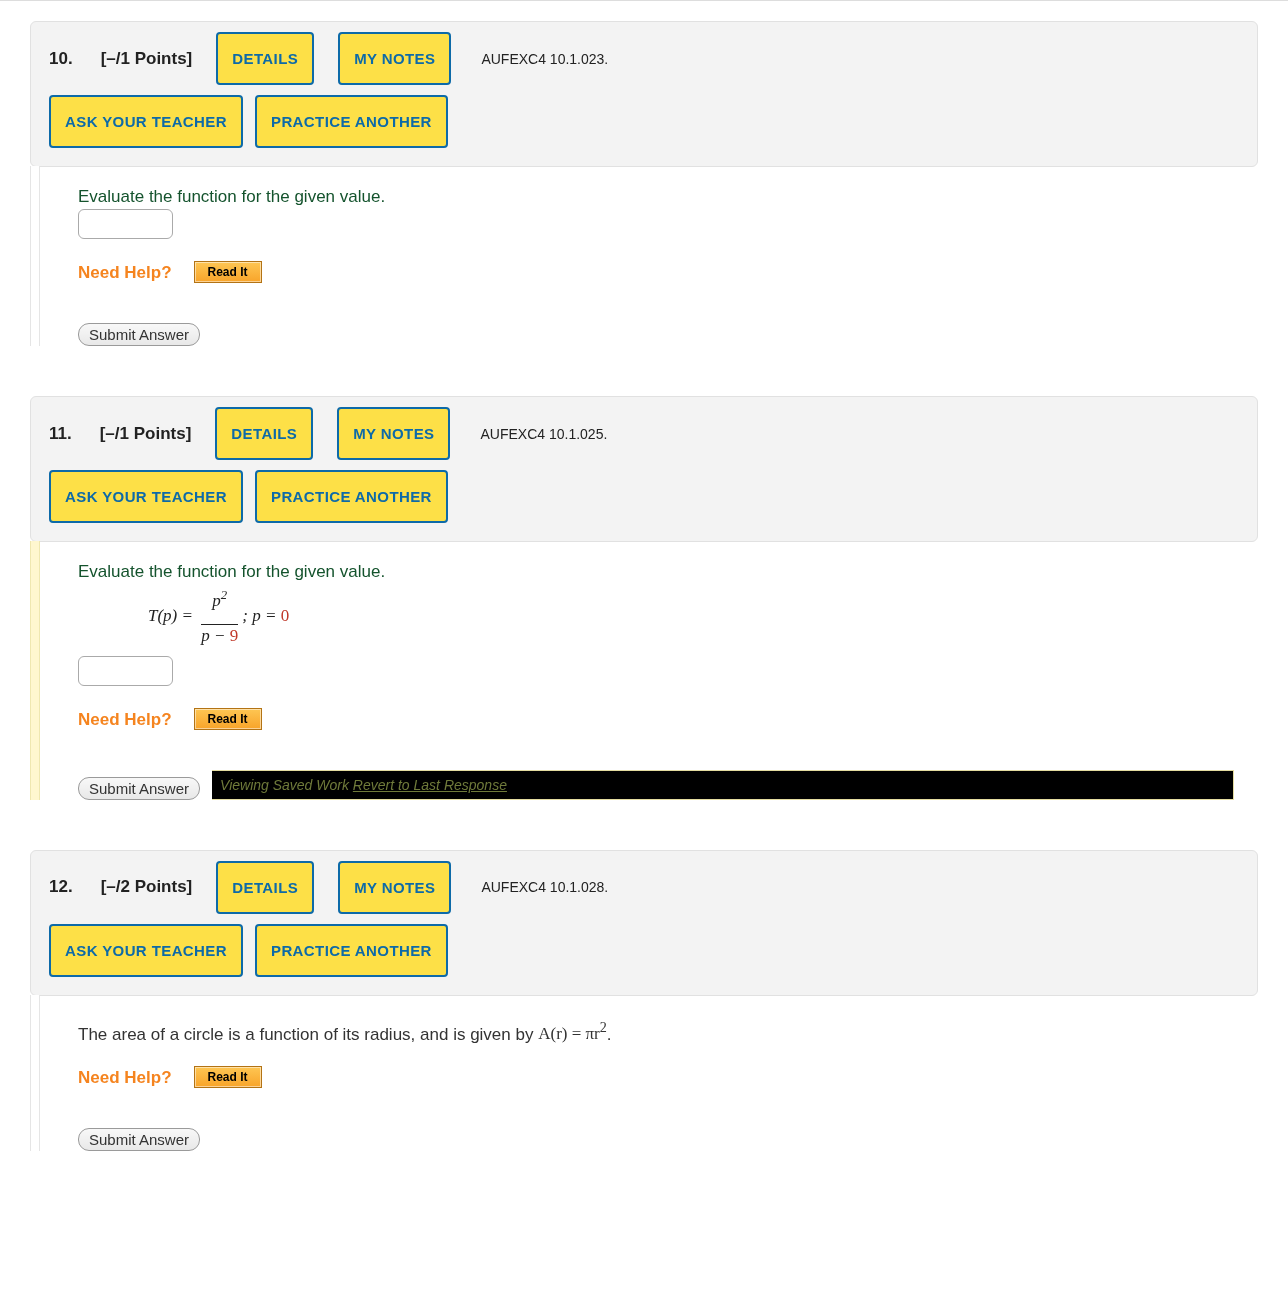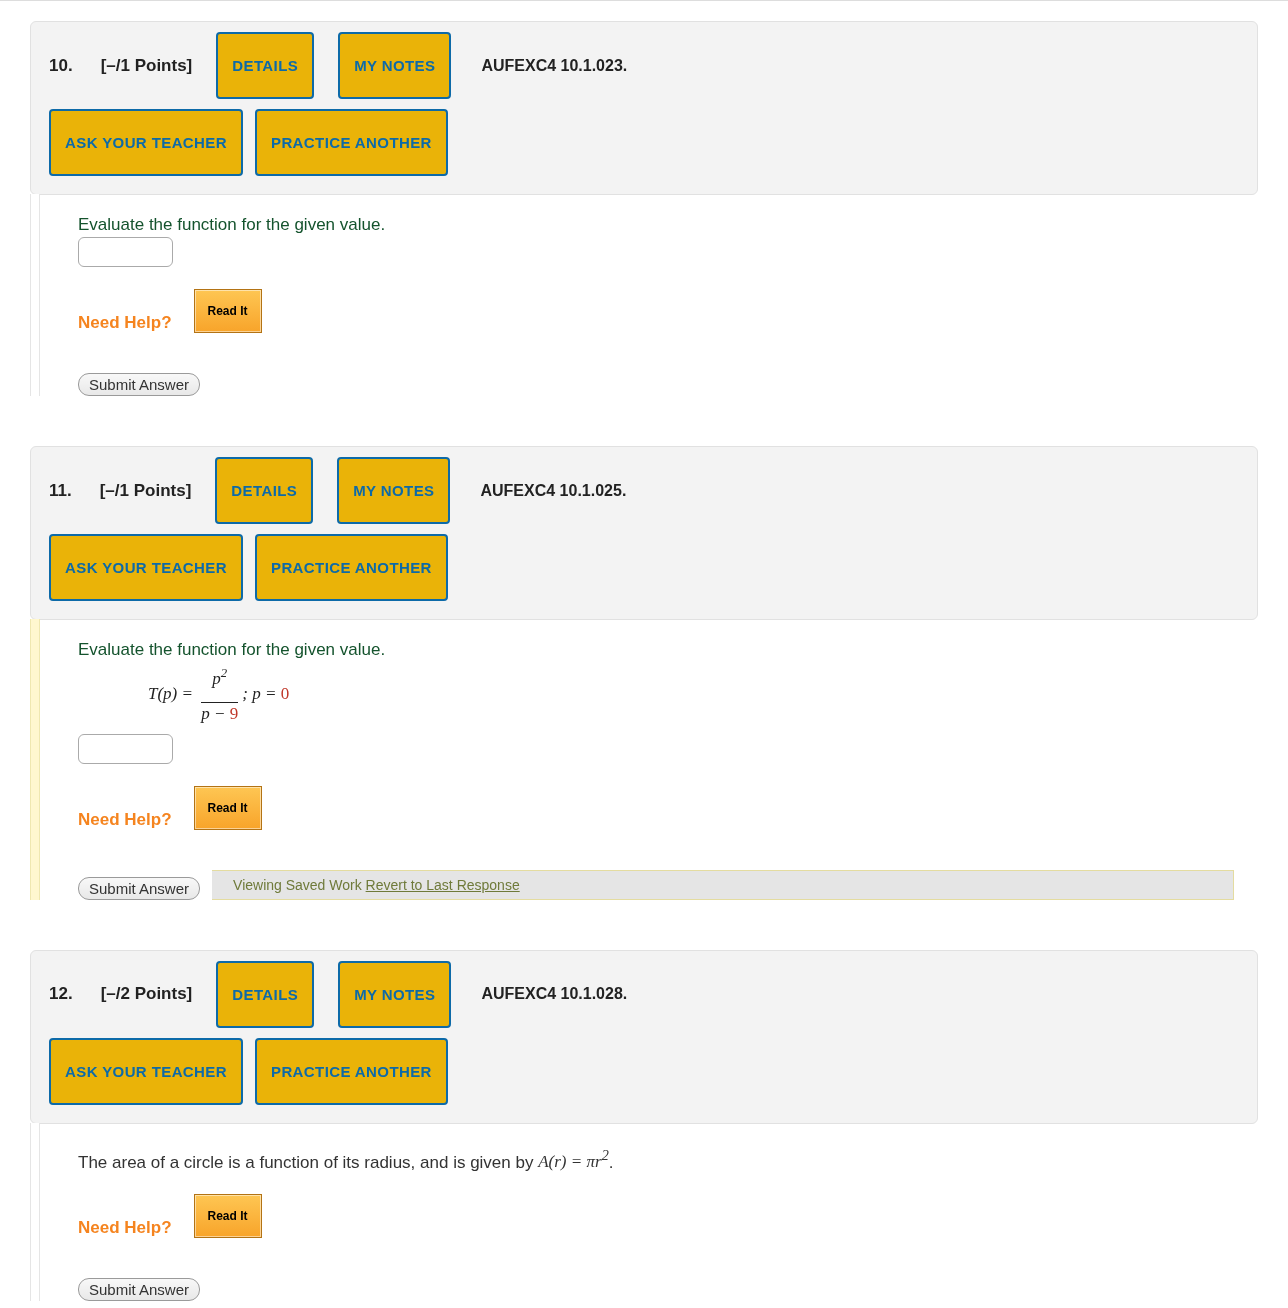--- a/index.html
+++ b/index.html
@@ -21,29 +21,29 @@
   }
   .row1 {
     display: flex; align-items: center; flex-wrap: wrap;
     gap: 24px; margin-bottom: 10px;
   }
   .qnum { font-weight: 700; color: #222; margin-right: 4px; }
   .pts  { font-weight: 700; color: #222; }
   .hbtn {
     border: 2px solid #0d6aa8;
     color: #0d6aa8;
-    background: #eab308;
+    background: #fde047;
     border-radius: 4px;
-    padding: 23px 14px;
+    padding: 16px 14px;
     font-weight: 600;
     font-size: 15px;
     letter-spacing: .4px;
     cursor: pointer;
   }
-  .refcode { font-weight: 700; color: #222; margin-left: 6px; font-size: 16px; }
+  .refcode { font-weight: 400; color: #222; margin-left: 6px; font-size: 14px; }
   .row2 { display: flex; gap: 12px; }
   .q-body-wrap { display: flex; }
   .status-bar {
     width: 10px; margin-right: 38px;
     border-left: 1px solid #e5e5e5;
     border-right: 1px solid #e5e5e5;
     background: #fff;
     margin-top: -1px;
   }
   .status-bar.highlight { background: #fff7cf; border-color:#efe7b0; }
@@ -66,52 +66,52 @@
   .needhelp {
     color: #f5841f; font-weight: 700;
     margin: 22px 0 10px;
     display: flex; align-items: flex-end; gap: 22px;
   }
   .readit {
     background: linear-gradient(#fec653,#f8a42a);
     border: 1px solid #b37314;
     box-shadow: inset 0 0 0 1px rgba(255,255,255,.5);
     color: #000; font-size: 12px; font-weight: 700;
-    padding: 14px 13px; cursor: pointer;
+    padding: 3px 13px; cursor: pointer;
   }
   .submit-row {
     margin-top: 40px; display:flex; align-items:flex-end; gap:0;
   }
   .submit {
     background: linear-gradient(#f8f8f8,#e8e8e8);
     border: 1px solid #9a9a9a; border-radius: 11px;
     font-size: 15px; color:#333; padding: 2px 10px;
     cursor: pointer;
   }
   .savedbar {
     flex:1;
-    background:#e5e5e5;
+    background:#000000;
     border:1px solid #e4dca0;
     border-left:none;
-    padding: 6px 21px;
-    color:#6f7a3a; font-size:14px;
+    padding: 6px 8px;
+    font-style: italic; color:#6f7a3a; font-size:14px;
     margin-left: 12px;
   }
   .savedbar a { color:#6f7a3a; text-decoration: underline; }
   .frac {
     display:inline-block; text-align:center; vertical-align:middle;
     margin: 0 4px;
   }
   .frac .num { display:block; border-bottom:1px solid #222; padding:0 6px 13px; }
   .frac .den { display:block; padding-top:1px; }
   .subpart { margin: 18px 0 8px 60px; color:#333; }
   .unit { font-family: Georgia, serif; margin-left:6px; }
   .unit sup { font-size:.75em; }
   .intro { margin: 10px 0 6px; }
-  .intro .mi { font-family: Georgia, serif; font-style: italic; }
+  .intro .mi { font-family: Georgia, serif; }
 </style>
 </head>
 <body>
 
 <div class="q">
   <div class="q-header">
     <div class="row1">
       <span class="qnum">10.</span>
       <span class="pts">[–/1 Points]</span>
       <button class="hbtn">DETAILS</button>

